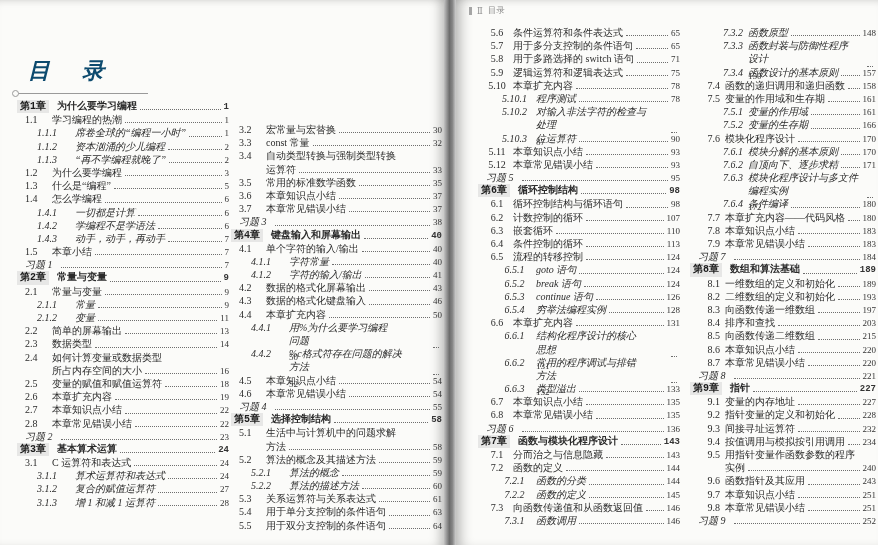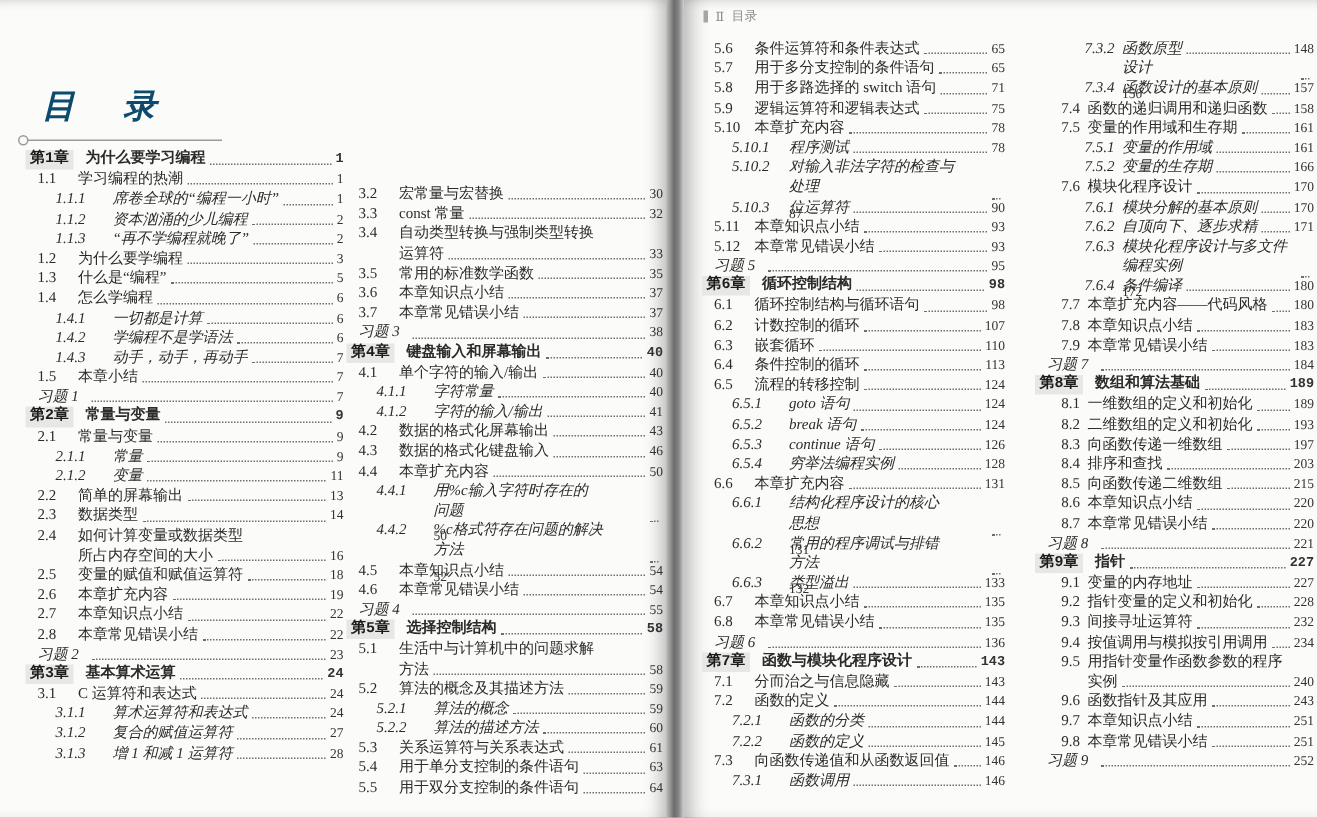--- a/index.html
+++ b/index.html
@@ -24,21 +24,21 @@
 
   
   .pagehead{position:absolute;left:13px;top:5px;display:flex;align-items:center;gap:5px;
     color:#8f8f8f;font-size:8.5px;}
   .pagehead .marker{display:inline-block;width:3px;height:8px;background:#a5a5a5;}
 
   
   .col{position:absolute;font-size:10px;line-height:13.2px;}
   #col1{left:17px;top:100px;width:212px;}
   #col2{left:231px;top:100px;width:211px;margin-top:23px;}
-  #col3{left:12px;top:26px;width:202px;}
+  #col3{left:22px;top:26px;width:202px;text-align:center;}
   #col4{left:234px;top:26px;width:186px;text-align:right;}
 
   .row{display:flex;align-items:baseline;height:13.2px;white-space:nowrap;}
   .num{flex:none;margin-right:5px;}
   .title{flex:none;}
   .leader{flex:1 1 auto;min-width:6px;align-self:flex-end;margin:0 3px 3px 3px;
     border-bottom:1.3px dotted #6e6e6e;}
   .pg{flex:none;font-size:9px;color:#333;}
 
   .row.ch{font-weight:bold;font-family:Liberation Mono, monospace;}
@@ -321,21 +321,21 @@
         <span class="pg">46</span>
       </div>
       <div class="row s1">
         <span class="num">4.4</span>
         <span class="title">本章扩充内容</span>
         <span class="leader"></span>
         <span class="pg">50</span>
       </div>
       <div class="row s2">
         <span class="num">4.4.1</span>
-        <span class="title">用%c输入字符时存在的</span>
+        <span class="title">用%为什么要学习编程</span>
       </div>
       <div class="row cont s2">
         <span class="title">问题</span>
         <span class="leader"></span>
         <span class="pg">50</span>
       </div>
       <div class="row s2">
         <span class="num">4.4.2</span>
         <span class="title">%c格式符存在问题的解决</span>
       </div>
@@ -642,20 +642,24 @@
         <span class="pg">146</span>
       </div>
     </div>
   <div class="col" id="col4">
       <div class="row s2">
         <span class="num">7.3.2</span>
         <span class="title">函数原型</span>
         <span class="leader"></span>
         <span class="pg">148</span>
       </div>
+      <div class="row s2">
+        <span class="num">7.3.3</span>
+        <span class="title">函数封装与防御性程序</span>
+      </div>
       <div class="row cont s2">
         <span class="title">设计</span>
         <span class="leader"></span>
         <span class="pg">150</span>
       </div>
       <div class="row s2">
         <span class="num">7.3.4</span>
         <span class="title">函数设计的基本原则</span>
         <span class="leader"></span>
         <span class="pg">157</span>

